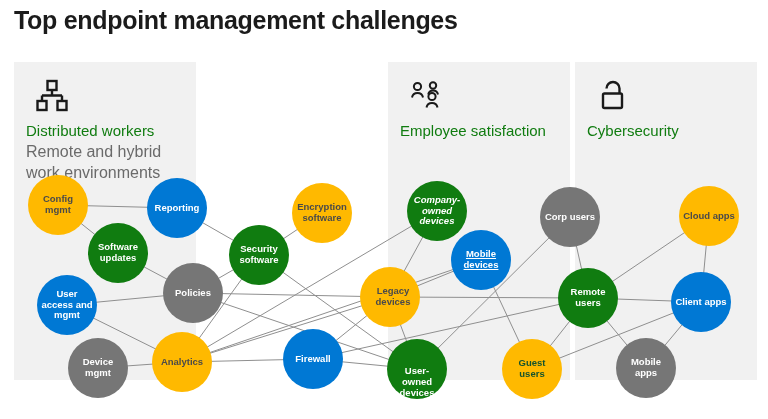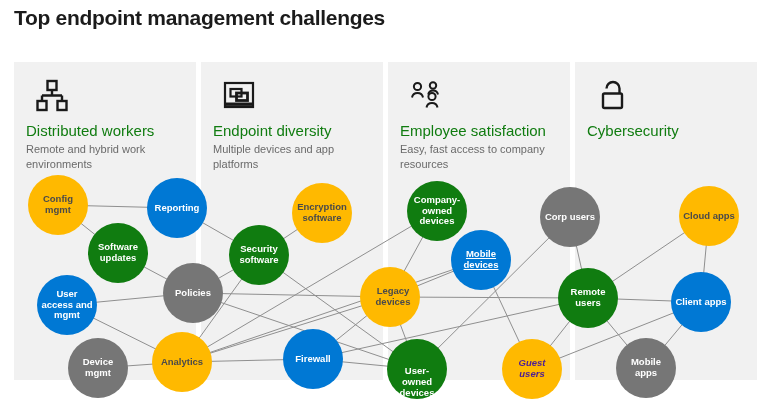--- a/index.html
+++ b/index.html
@@ -3,34 +3,34 @@
 <meta charset="utf-8">
 <style>
   html,body{margin:0;padding:0;}
   body{
     width:768px;height:419px;position:relative;background:#ffffff;
     font-family:"Liberation Sans", sans-serif;overflow:hidden;
   }
   .stage{position:relative;width:768px;height:419px;}
   .page-title{
     position:absolute;left:14px;top:6px;
-    font-size:21px;font-weight:700;color:#1b1b1b;letter-spacing:-0.3px;
+    font-size:25px;font-weight:700;color:#1b1b1b;letter-spacing:-0.3px;
   }
   .panel{
     position:absolute;top:62px;width:182px;height:318px;
     background:#f1f1f1;z-index:0;box-sizing:border-box;
     padding:14px 12px 0 12px;
   }
   .panel .icon-wrap{margin:2px 0 8px 8px;width:36px;height:36px;}
   .panel .icon-wrap svg{display:block;}
   .panel h2{
     margin:6px 0 3px 0;font-size:15px;font-weight:400;color:#107C10;line-height:1.15;
   }
   .panel p{
-    margin:0;font-size:11px;color:#6a6a6a;line-height:1.3;max-width:165px;
+    margin:0;font-size:16px;color:#6a6a6a;line-height:1.3;max-width:165px;
   }
   #edges{position:absolute;left:0;top:0;z-index:1;pointer-events:none;}
   .node{
     position:absolute;width:60px;height:60px;border-radius:50%;
     display:flex;align-items:center;justify-content:center;text-align:center;
     z-index:2;box-sizing:border-box;
   }
   .node span{
     display:block;width:54px;font-size:9.5px;font-weight:600;line-height:1.15;
   }
@@ -48,46 +48,33 @@
         <rect x="13.5" y="3" width="9" height="9"></rect>
         <rect x="3.5" y="23" width="9" height="9"></rect>
         <rect x="23.5" y="23" width="9" height="9"></rect>
         <path d="M18 12v5.5 M8 23v-5.5 M28 23v-5.5 M8 17.5h20"></path>
       </svg>
     </div>
     <h2>Distributed workers</h2>
     <p>Remote and hybrid work environments</p>
   </div>
 
-  <div class="panel" style="left:201px;">
-    <div class="icon-wrap">
-      <svg width="36" height="36" viewBox="0 0 36 36" fill="none" stroke="#1a1a1a" stroke-width="2.2">
-        <rect x="4" y="5" width="28" height="24"></rect>
-        <rect x="9.5" y="11" width="11" height="7.5"></rect>
-        <rect x="15.5" y="15" width="11" height="7.5" stroke-width="2.8"></rect>
-        <line x1="4" y1="26.2" x2="32" y2="26.2" stroke-width="3.4"></line>
-      </svg>
-    </div>
-    <h2>Endpoint diversity</h2>
-    <p>Multiple devices and app platforms</p>
-  </div>
 
   <div class="panel" style="left:388px;">
     <div class="icon-wrap">
       <svg width="36" height="36" viewBox="0 0 36 36" fill="none" stroke="#1a1a1a" stroke-width="2">
         <circle cx="9.5" cy="8.5" r="3.6"></circle>
         <path d="M4 19.5a5.6 5.6 0 0 1 11 0"></path>
         <circle cx="25" cy="7.5" r="3.2"></circle>
         <path d="M20.2 16.5a5 5 0 0 1 9.8 0"></path>
         <circle cx="24" cy="18.5" r="3.6"></circle>
         <path d="M18.5 29.5a5.6 5.6 0 0 1 11 0"></path>
       </svg>
     </div>
     <h2>Employee satisfaction</h2>
-    <p>Easy, fast access to company resources</p>
   </div>
 
   <div class="panel" style="left:575px;">
     <div class="icon-wrap">
       <svg width="36" height="36" viewBox="0 0 36 36" fill="none" stroke="#1a1a1a" stroke-width="2.4">
         <rect x="8" y="15.5" width="19" height="14.5" rx="1.5"></rect>
         <path d="M11.5 10.5 a6.5 6.5 0 0 1 13 0 v5"></path>
       </svg>
     </div>
     <h2>Cybersecurity</h2>
@@ -154,36 +141,36 @@
       </div>
       <div class="node" style="left: 292px; top: 183px; background: rgb(255, 185, 0); color: rgb(74, 74, 74);">
         <span>Encryption software</span>
       </div>
       <div class="node" style="left: 229px; top: 225px; background: rgb(16, 124, 16); color: rgb(255, 255, 255);">
         <span>Security software</span>
       </div>
       <div class="node" style="left: 283px; top: 329px; background: rgb(0, 120, 212); color: rgb(255, 255, 255);">
         <span>Firewall</span>
       </div>
-      <div class="node" style="left: 407px; top: 181px; background: rgb(16, 124, 16); color: rgb(255, 255, 255);">
+      <div class="node" style="left: 407px; top: 181px; background: rgb(16, 124, 16); color: rgb(255, 255, 255); font-style: italic;">
         <span>Company-owned devices</span>
       </div>
       <div class="node" style="left: 451px; top: 230px; background: rgb(0, 120, 212); color: rgb(255, 255, 255); text-decoration: underline;">
         <span>Mobile devices</span>
       </div>
       <div class="node" style="left: 360px; top: 267px; background: rgb(255, 185, 0); color: rgb(74, 74, 74); justify-content: flex-end;">
         <span>Legacy devices</span>
       </div>
       <div class="node" style="left: 387px; top: 339px; background: rgb(16, 124, 16); color: rgb(255, 255, 255); align-items: flex-end;">
         <span>User-owned devices</span>
       </div>
       <div class="node" style="left: 540px; top: 187px; background: rgb(118, 118, 118); color: rgb(255, 255, 255); text-align: center;">
         <span>Corp users</span>
       </div>
-      <div class="node" style="left: 502px; top: 339px; background: rgb(255, 185, 0); color: #4c1d95; font-style: italic;">
+      <div class="node" style="left: 502px; top: 339px; background: rgb(255, 185, 0); color: #14532d;">
         <span>Guest users</span>
       </div>
       <div class="node" style="left: 558px; top: 268px; background: rgb(16, 124, 16); color: rgb(255, 255, 255);">
         <span>Remote users</span>
       </div>
       <div class="node" style="left: 679px; top: 186px; background: rgb(255, 185, 0); color: rgb(74, 74, 74);">
         <span>Cloud apps</span>
       </div>
       <div class="node" style="left: 671px; top: 272px; background: rgb(0, 120, 212); color: rgb(255, 255, 255);">
         <span>Client apps</span>

